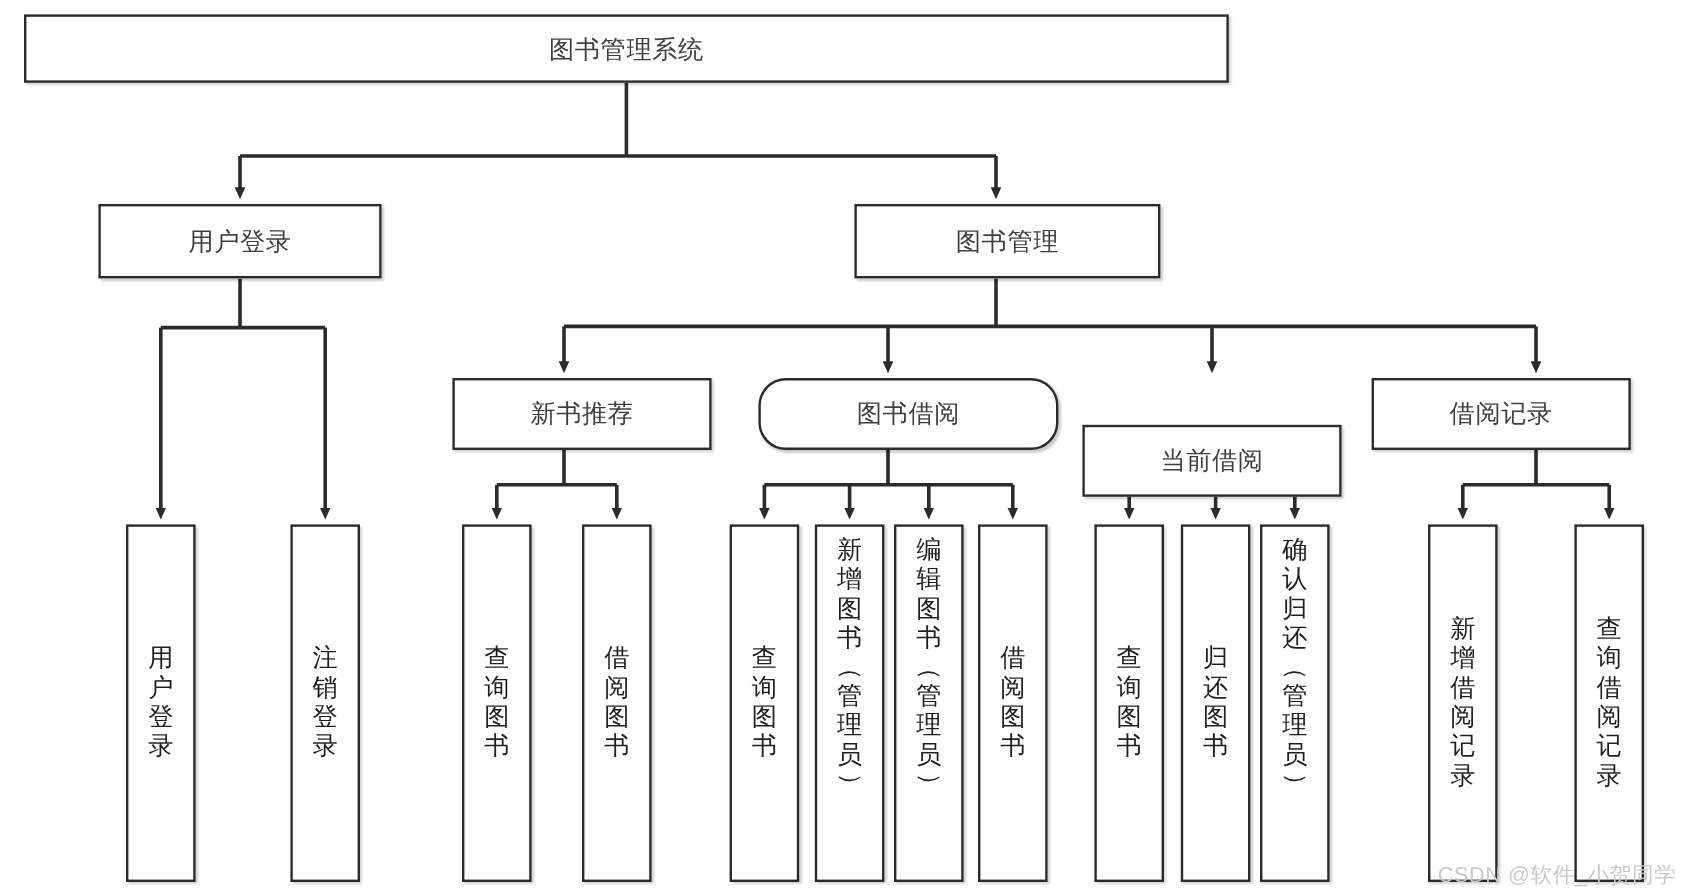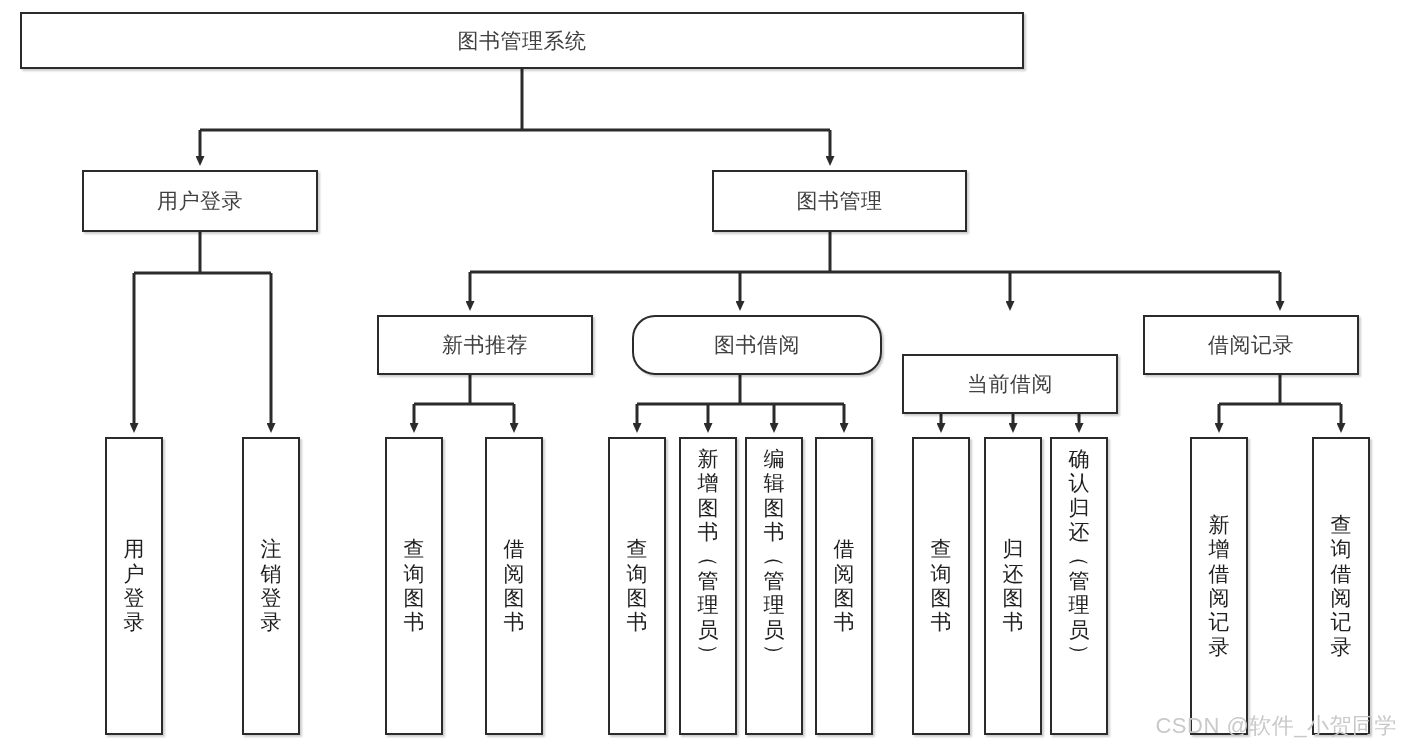--- a/index.html
+++ b/index.html
@@ -66,21 +66,21 @@
     position: absolute;
     left: 0; top: 0;
     width: 1405px;
     height: 747px;
     pointer-events: none;
   }
   .watermark {
     position: absolute;
     right: 8px;
     bottom: 6px;
-    font-size: 22px;
+    font-size: 18px;
     color: #c9c9c9;
     letter-spacing: 0.5px;
     white-space: nowrap;
   }
 </style>
 </head>
 <body>
 
 <div id="diagram-root">
 

